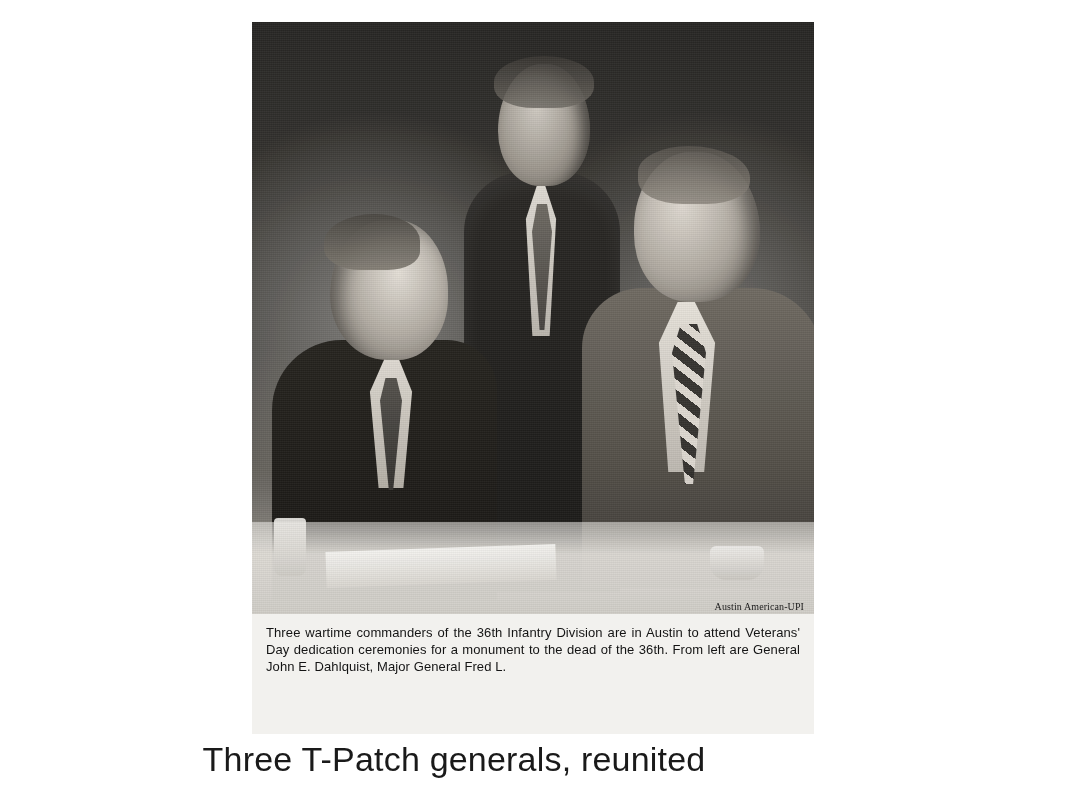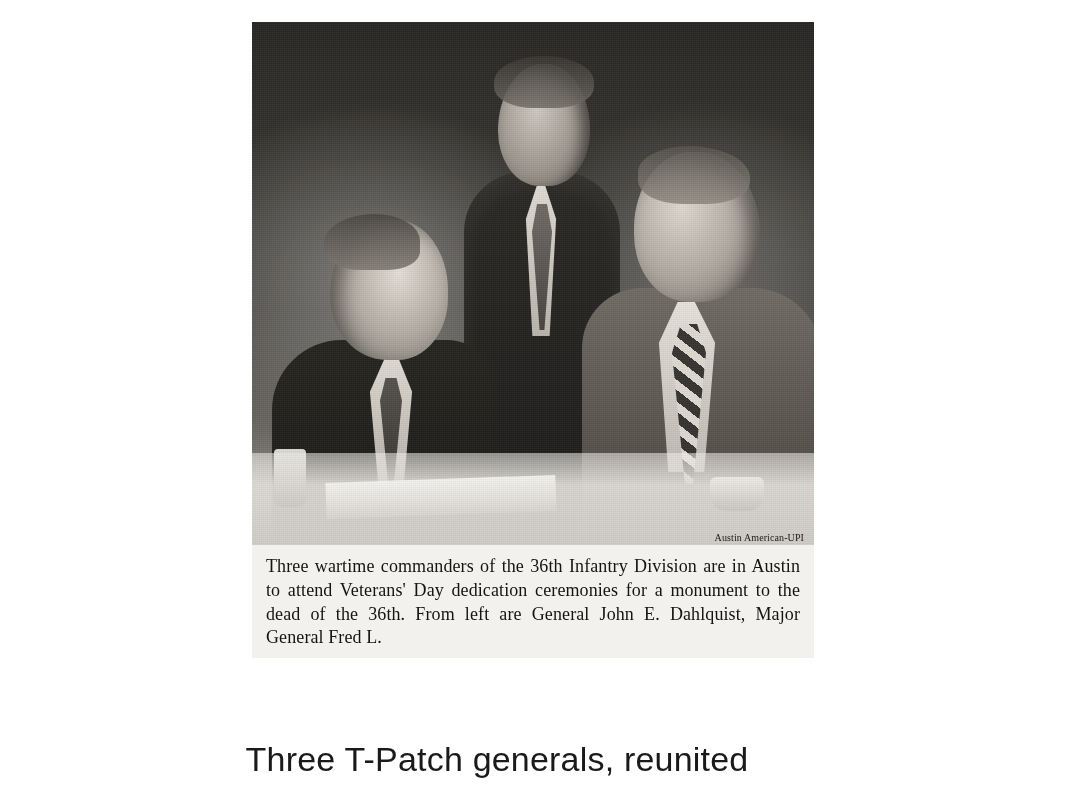--- a/index.html
+++ b/index.html
@@ -20,21 +20,21 @@
     height: 800px;
     background: #ffffff;
   }
 
   
   .clipping {
     position: absolute;
     left: 252px;
     top: 22px;
     width: 562px;
-    height: 636px;
+    height: 712px;
     background: #f2f1ee;
     display: flex;
     flex-direction: column;
   }
 
   
   .photo-wrap {
     position: relative;
     width: 100%;
     height: 592px;
@@ -197,39 +197,38 @@
   
   .caption {
     display: flex;
     gap: 18px;
     padding: 10px 14px 8px 14px;
     background: #f2f1ee;
     color: #141414;
   }
   .caption-col {
     flex: 1 1 50%;
-    font-family: Liberation Serif, serif;
-    font-size: 18px;
+    font-family: Liberation Sans, sans-serif;
+    font-size: 13px;
     line-height: 1.32;
     text-align: justify;
     letter-spacing: .1px;
   }
 
   
   .slide-title {
     position: absolute;
     left: 0;
     top: 740px;
     width: 908px;
     text-align: center;
     font-family: "Liberation Sans", sans-serif;
     font-size: 34px;
     color: #1a1a1a;
     letter-spacing: .2px;
-    margin-left: 43px;
   }
 </style>
 </head>
 <body>
 
 <div class="slide">
 
   <div class="clipping">
 
     <div class="photo-wrap">

